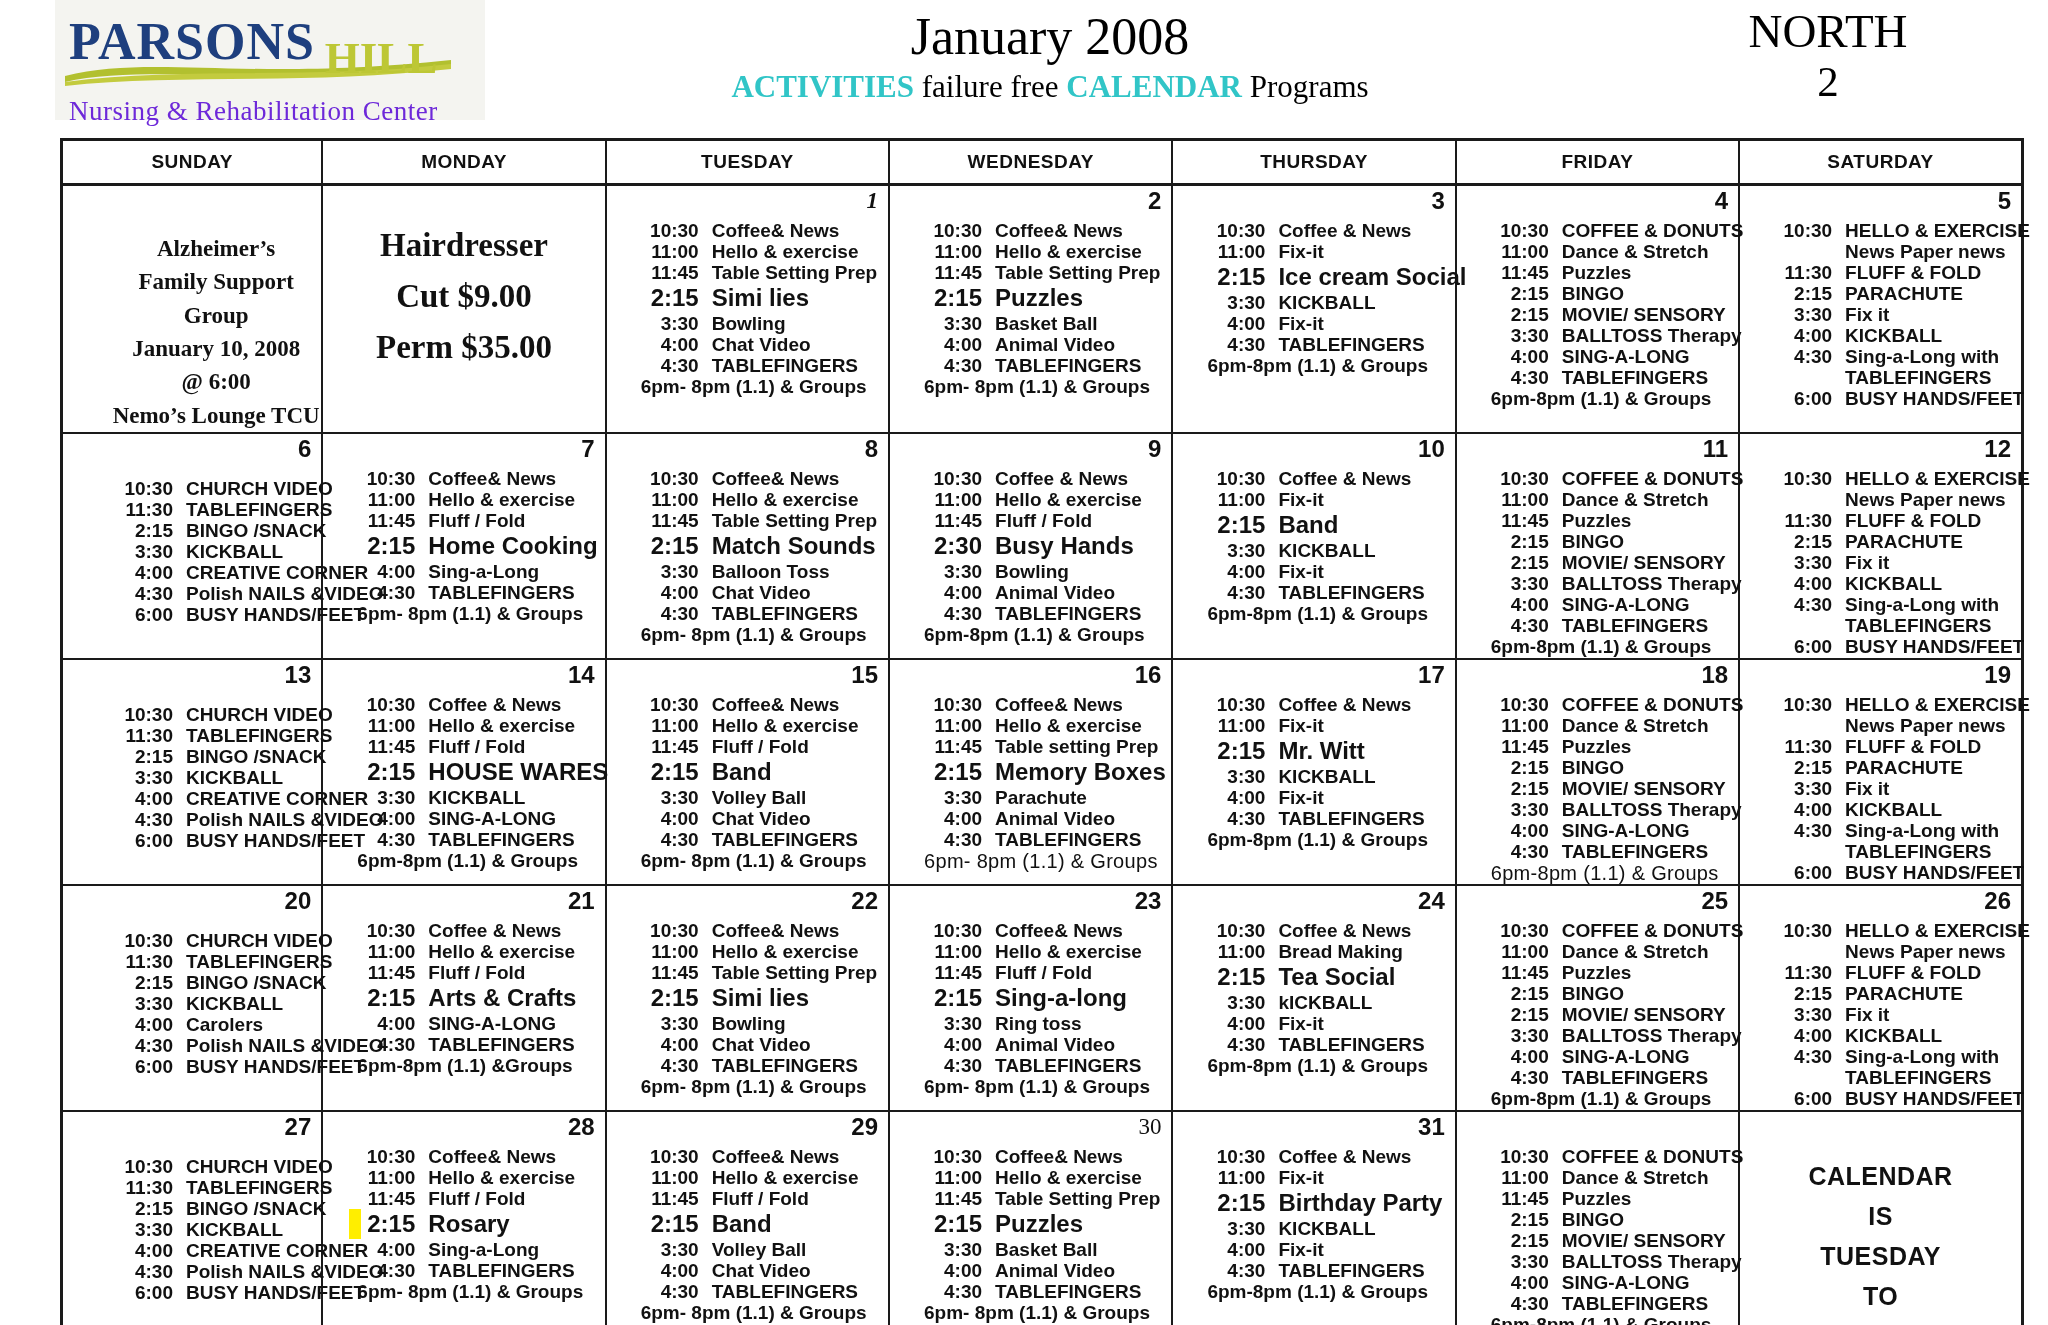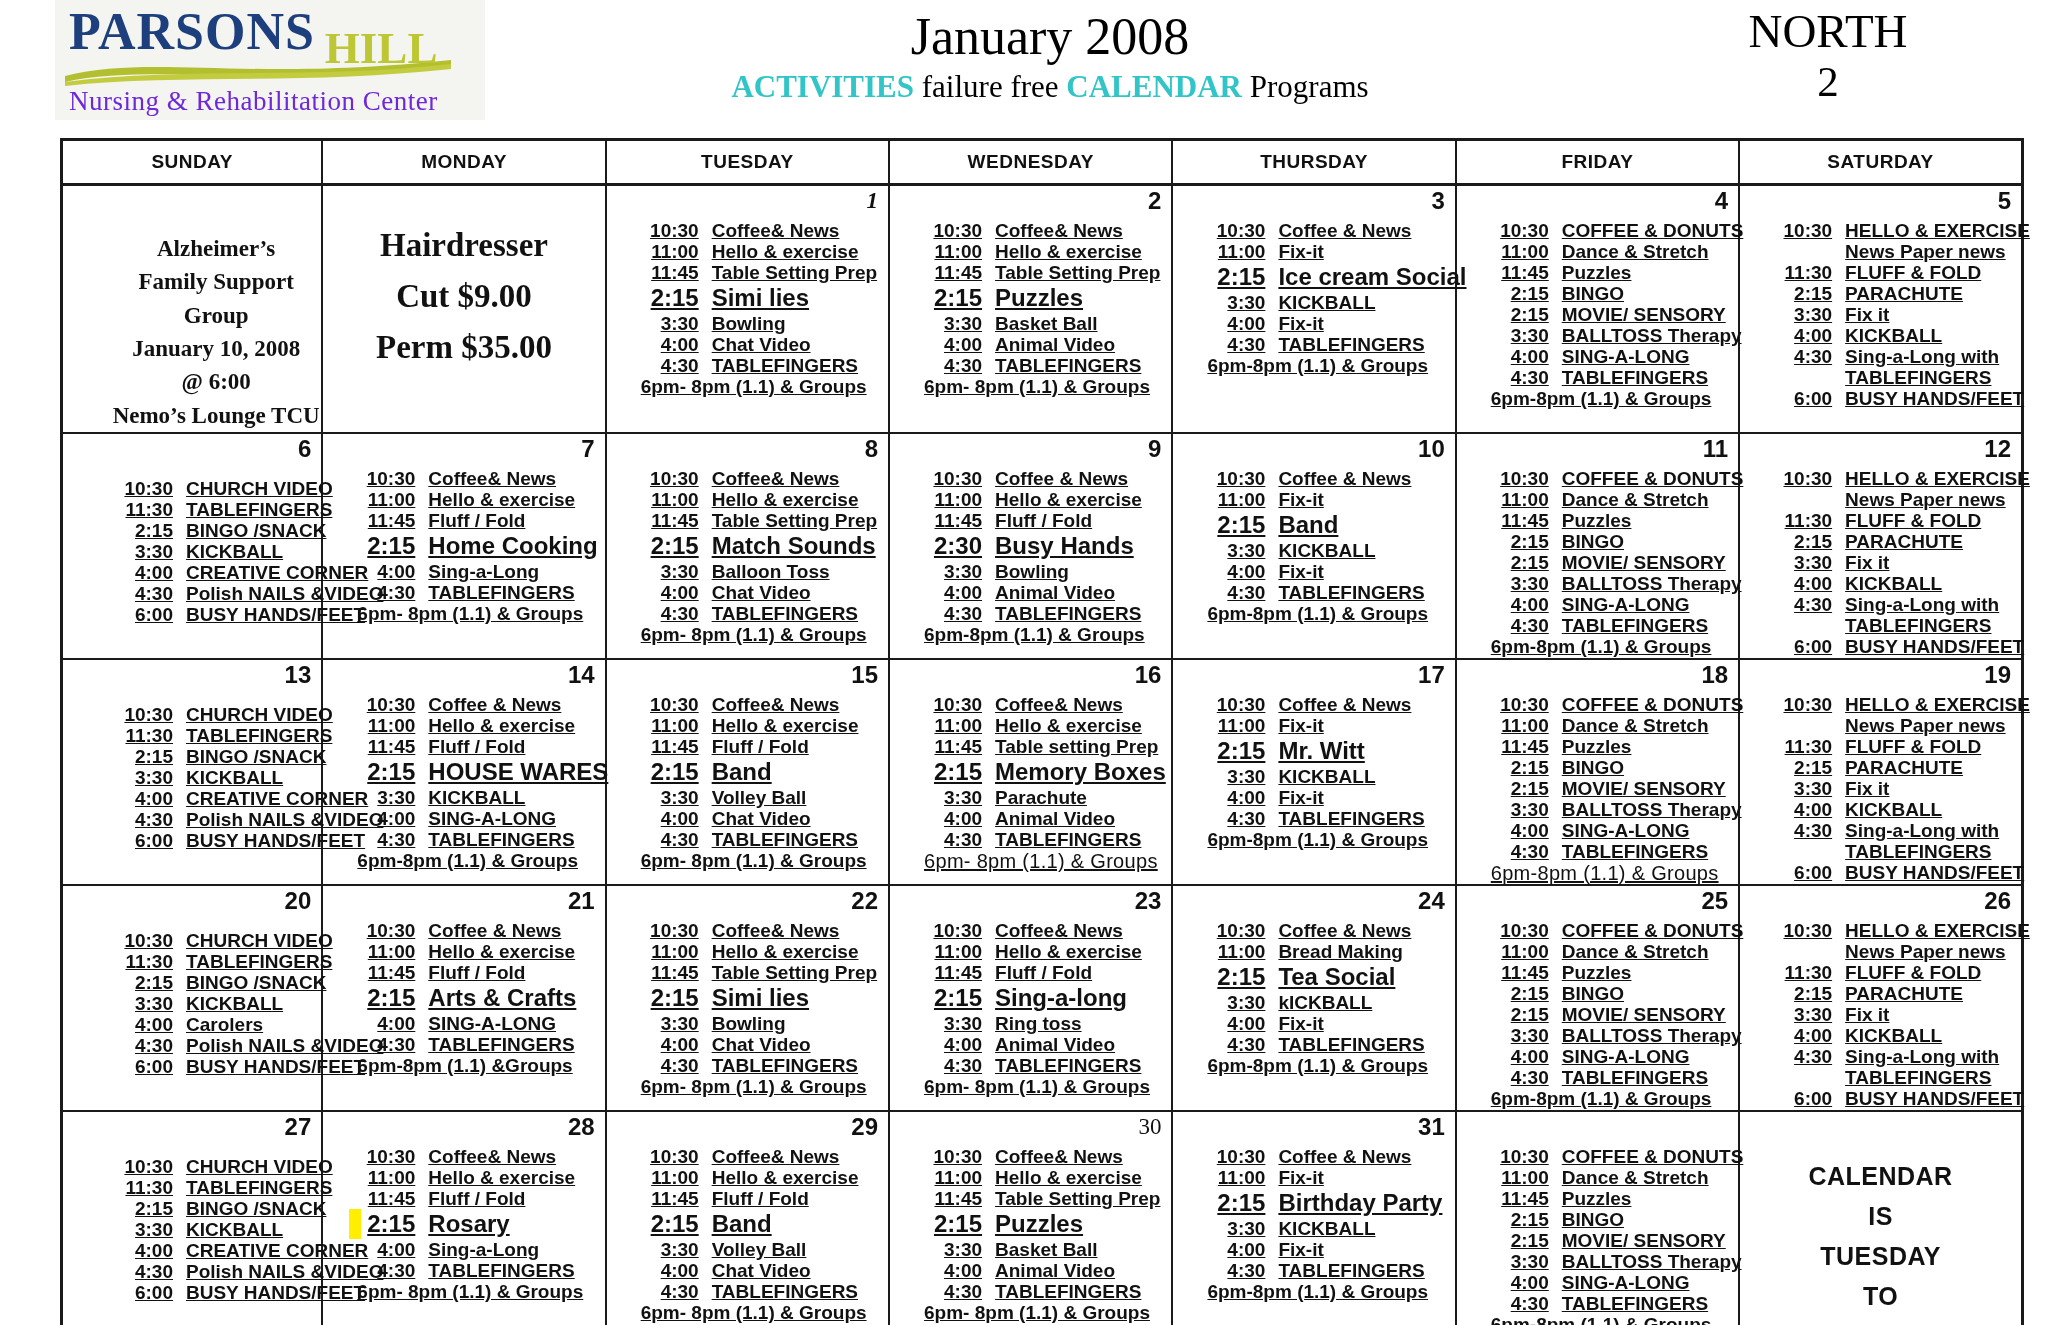--- a/index.html
+++ b/index.html
@@ -1,21 +1,21 @@
 <!DOCTYPE html>
 <html><head>
 <meta charset="utf-8">
 <title>Activities Calendar</title>
 <style>
   html,body{margin:0;padding:0;background:#ffffff;}
   body{width:2048px;height:1325px;position:relative;font-family:"Liberation Sans",sans-serif;color:#111;overflow:hidden;}
 
   
   .header{position:absolute;left:0;top:0;width:100%;height:138px;}
-  .logo{position:absolute;left:55px;top:0;width:430px;height:120px;background:#f4f4f0;padding:6px 14px;box-sizing:border-box;}
+  .logo{position:absolute;left:55px;top:0;width:430px;height:120px;background:#f4f4f0;padding:16px 14px;box-sizing:border-box;}
   .logo-row{display:flex;align-items:flex-start;position:relative;z-index:2;}
   .logo-parsons{font-family:"Liberation Serif",serif;font-size:52px;line-height:1;color:#1e3f7e;letter-spacing:1px;font-weight:600;}
   .logo-hill{font-family:"Liberation Serif",serif;font-size:45px;line-height:1;color:#bdc735;margin-left:10px;margin-top:20px;font-weight:600;}
   .logo-swoosh{position:absolute;left:8px;top:52px;width:390px;height:34px;z-index:1;}
   .logo-sub{position:relative;z-index:2;font-family:"Liberation Serif",serif;font-size:27px;color:#6d28d9;margin-top:15px;letter-spacing:0.5px;}
 
   .title-block{position:absolute;left:500px;width:1100px;top:8px;text-align:center;}
   .page-title{font-family:"Liberation Serif",serif;font-size:52px;line-height:1.1;color:#000;}
   .page-subtitle{font-family:"Liberation Serif",serif;font-size:31px;margin-top:4px;color:#000;}
   .page-subtitle .accent{color:#31c5c7;font-weight:bold;}
@@ -28,21 +28,21 @@
   table.cal{position:absolute;left:60px;top:138px;width:1964px;height:1164px;border-collapse:collapse;table-layout:fixed;background:#fff;}
   table.cal,.cal th,.cal td{border:2px solid #1a1a1a;}
   table.cal{border-width:3px;}
   .cal th{height:40px;font-size:19px;font-weight:bold;letter-spacing:0.5px;text-align:center;vertical-align:middle;border-bottom:3px solid #1a1a1a;}
   .cal td{vertical-align:top;position:relative;padding:0;}
 
   .daynum{position:absolute;top:2px;right:10px;font-size:24px;font-weight:bold;line-height:1.1;}
   .daynum.italic{font-family:"Liberation Serif",serif;font-style:italic;font-size:23px;}
   .daynum.serif{font-family:"Liberation Serif",serif;font-weight:normal;font-size:23px;}
 
-  .events{margin-top:34px;padding-left:26px;padding-right:12px;text-decoration:underline;}
+  .events{margin-top:34px;padding-left:26px;padding-right:12px;}
   td:first-child .events{padding-left:44px;margin-top:44px;}
   .row{display:flex;font-size:19px;font-weight:bold;line-height:21px;white-space:nowrap;}
   .row .t{flex:0 0 66px;text-align:right;}
   .row .a{margin-left:13px;}
   .row.big{font-size:24px;line-height:30px;}
   .row.big .t{flex-basis:66px;}
   .row.hl .t{flex-basis:54px;border-left:12px solid #ffee00;}
   .foot{font-size:19px;font-weight:bold;line-height:22px;padding-left:8px;white-space:nowrap;}
   .foot.light{font-weight:normal;font-size:20px;letter-spacing:0.3px;}
 

